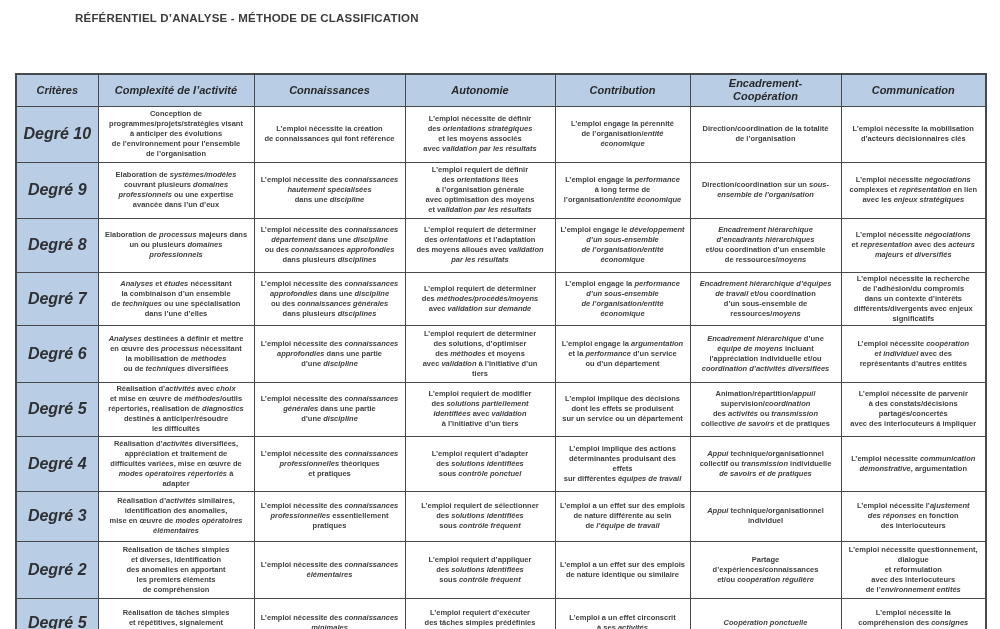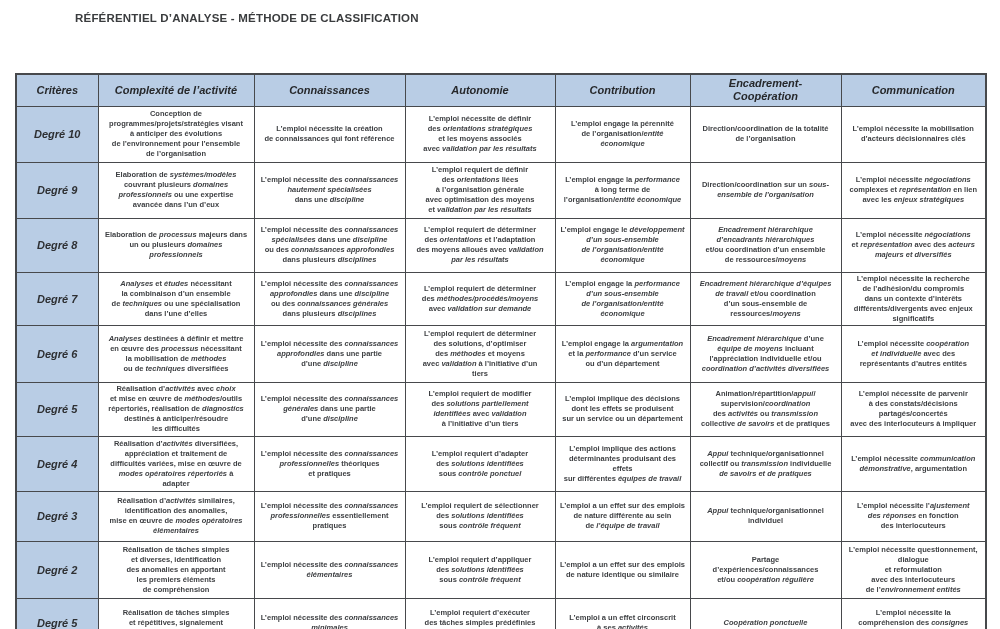--- a/index.html
+++ b/index.html
@@ -32,21 +32,21 @@
     padding:1px 3px;box-sizing:border-box;
   }
   thead tr{height:32px;}
   thead th{
     background:var(--header-bg);
     font-size:11px;font-weight:700;font-style:italic;
     color:#26282b;line-height:13px;
   }
   tbody th.degree{
     background:var(--header-bg);
-    font-size:11px;font-weight:700;font-style:italic;
+    font-size:16px;font-weight:700;font-style:italic;
     color:var(--degree-text);
   }
   tbody td{
     background:#ffffff;
     font-size:7.5px;font-weight:700;
     color:var(--text);line-height:10px;
   }
   tbody td i{font-style:italic;}
   
   tbody tr:nth-child(1){height:56px;}
@@ -102,21 +102,21 @@
     <td>Elaboration de <i>systèmes/modèles</i><br>couvrant plusieurs <i>domaines</i><br><i>professionnels</i> ou une expertise<br>avancée dans l’un d’eux</td>
     <td>L’emploi nécessite des <i>connaissances</i><br><i>hautement spécialisées</i><br>dans une <i>discipline</i></td>
     <td>L’emploi requiert de définir<br>des <i>orientations</i> liées<br>à l’organisation générale<br>avec optimisation des moyens<br>et <i>validation par les résultats</i></td>
     <td>L’emploi engage la <i>performance</i><br>à long terme de<br>l’organisation/<i>entité économique</i></td>
     <td>Direction/coordination sur un <i>sous-</i><br><i>ensemble de l’organisation</i></td>
     <td>L’emploi nécessite <i>négociations</i><br>complexes et <i>représentation</i> en lien<br>avec les <i>enjeux stratégiques</i></td>
   </tr>
         <tr>
     <th class="degree">Degré 8</th>
     <td>Elaboration de <i>processus</i> majeurs dans<br>un ou plusieurs <i>domaines</i><br><i>professionnels</i></td>
-    <td>L’emploi nécessite des <i>connaissances</i><br><i>spécialisées</i> dans une <i>discipline</i><br>ou des <i>connaissances approfondies</i><br>dans plusieurs <i>disciplines</i></td>
+    <td>L’emploi nécessite des <i>connaissances</i><br><i>département</i> dans une <i>discipline</i><br>ou des <i>connaissances approfondies</i><br>dans plusieurs <i>disciplines</i></td>
     <td>L’emploi requiert de déterminer<br>des <i>orientations</i> et l’adaptation<br>des moyens alloués avec <i>validation</i><br><i>par les résultats</i></td>
     <td>L’emploi engage le <i>développement</i><br><i>d’un sous-ensemble</i><br><i>de l’organisation/entité</i><br><i>économique</i></td>
     <td><i>Encadrement hiérarchique</i><br><i>d’encadrants hiérarchiques</i><br>et/ou coordination d’un ensemble<br>de ressources/<i>moyens</i></td>
     <td>L’emploi nécessite <i>négociations</i><br>et <i>représentation</i> avec des <i>acteurs</i><br><i>majeurs et diversifiés</i></td>
   </tr>
         <tr>
     <th class="degree">Degré 7</th>
     <td><i>Analyses</i> et <i>études</i> nécessitant<br>la combinaison d’un ensemble<br>de <i>techniques</i> ou une spécialisation<br>dans l’une d’elles</td>
     <td>L’emploi nécessite des <i>connaissances</i><br><i>approfondies</i> dans une <i>discipline</i><br>ou des <i>connaissances générales</i><br>dans plusieurs <i>disciplines</i></td>
     <td>L’emploi requiert de déterminer<br>des <i>méthodes/procédés/moyens</i><br>avec <i>validation sur demande</i></td>
@@ -124,21 +124,21 @@
     <td><i>Encadrement hiérarchique d’équipes</i><br><i>de travail</i> et/ou coordination<br>d’un sous-ensemble de<br>ressources/<i>moyens</i></td>
     <td>L’emploi nécessite la recherche<br>de l’adhésion/du compromis<br>dans un contexte d’intérêts<br>différents/divergents avec enjeux<br>significatifs</td>
   </tr>
         <tr>
     <th class="degree">Degré 6</th>
     <td><i>Analyses</i> destinées à définir et mettre<br>en œuvre des <i>processus</i> nécessitant<br>la mobilisation de <i>méthodes</i><br>ou de <i>techniques</i> diversifiées</td>
     <td>L’emploi nécessite des <i>connaissances</i><br><i>approfondies</i> dans une partie<br>d’une <i>discipline</i></td>
     <td>L’emploi requiert de déterminer<br>des solutions, d’optimiser<br>des <i>méthodes</i> et moyens<br>avec <i>validation</i> à l’initiative d’un<br>tiers</td>
     <td>L’emploi engage la <i>argumentation</i><br>et la <i>performance</i> d’un service<br>ou d’un département</td>
     <td><i>Encadrement hiérarchique</i> d’une<br><i>équipe de moyens</i> incluant<br>l’appréciation individuelle et/ou<br><i>coordination d’activités diversifiées</i></td>
-    <td>L’emploi nécessite <i>coopération</i><br><i>et individuelle</i> avec des<br>représentants d’autres entités</td>
+    <td>L’emploi nécessite <i>coopération</i><br><i>et individuel</i> avec des<br>représentants d’autres entités</td>
   </tr>
         <tr>
     <th class="degree">Degré 5</th>
     <td>Réalisation d’<i>activités</i> avec <i>choix</i><br>et mise en œuvre de <i>méthodes</i>/outils<br>répertoriés, réalisation de <i>diagnostics</i><br>destinés à anticiper/résoudre<br>les difficultés</td>
     <td>L’emploi nécessite des <i>connaissances</i><br><i>générales</i> dans une partie<br>d’une <i>discipline</i></td>
     <td>L’emploi requiert de modifier<br>des <i>solutions partiellement</i><br><i>identifiées</i> avec <i>validation</i><br>à l’initiative d’un tiers</td>
     <td>L’emploi implique des décisions<br>dont les effets se produisent<br>sur un service ou un département</td>
     <td>Animation/répartition/<i>appui</i>/<br>supervision/<i>coordination</i><br>des <i>activités</i> ou <i>transmission</i><br>collective <i>de savoirs</i> et de pratiques</td>
     <td>L’emploi nécessite de parvenir<br>à des constats/décisions<br>partagés/concertés<br>avec des interlocuteurs à impliquer</td>
   </tr>

